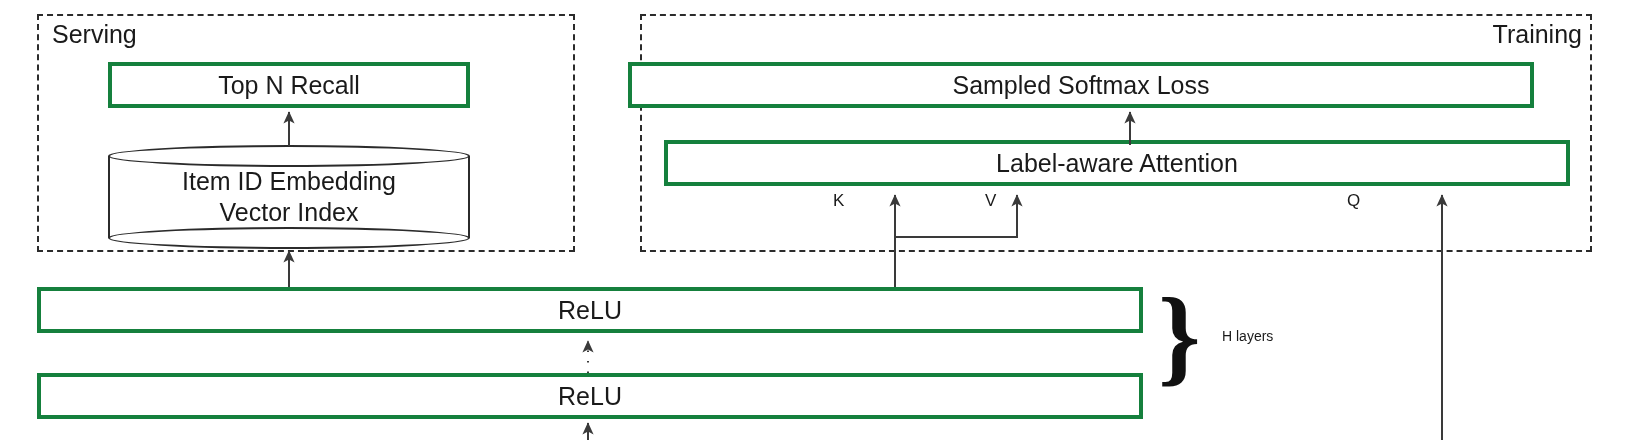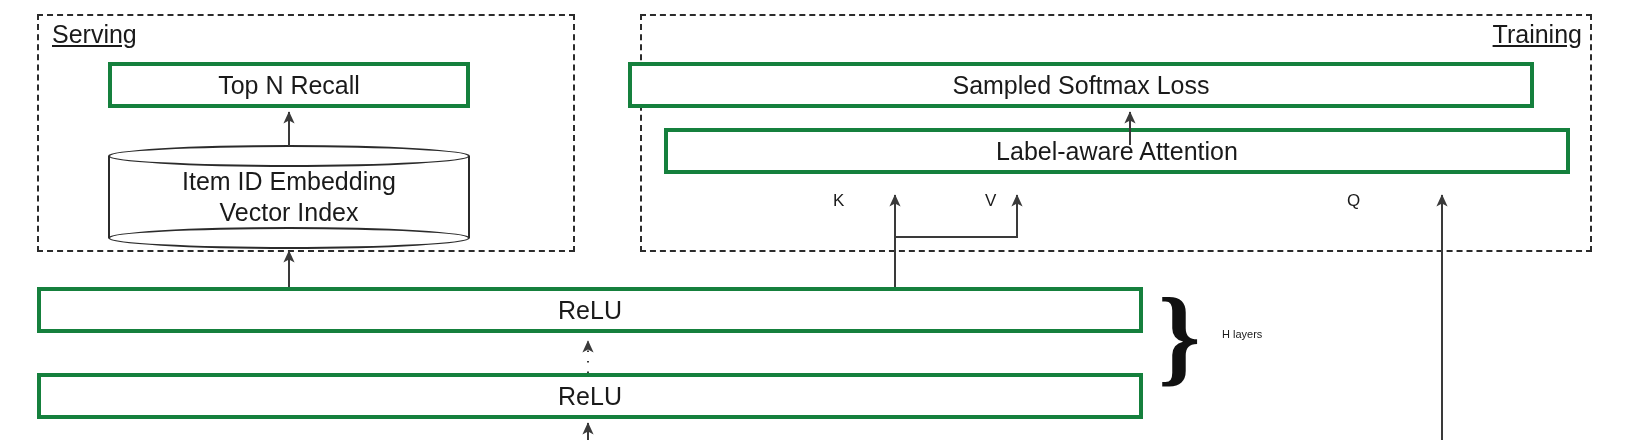--- a/index.html
+++ b/index.html
@@ -23,21 +23,20 @@
     border: 2px dashed #2b2b2b;
     box-sizing: border-box;
     background: transparent;
   }
   .region-label {
     position: absolute;
     font-size: 25px;
     line-height: 1;
     color: #1a1a1a;
     white-space: nowrap;
-    text-decoration: underline;
   }
   .solid-box {
     position: absolute;
     border: 4px solid #15803d;
     box-sizing: border-box;
     background: #ffffff;
     display: flex;
     align-items: center;
     justify-content: center;
   }
@@ -103,21 +102,21 @@
   .brace {
     position: absolute;
     font-size: 108px;
     line-height: 1;
     font-weight: bold;
     color: #111111;
     font-family: "Liberation Serif", serif;
   }
   .annot {
     position: absolute;
-    font-size: 11px;
+    font-size: 14px;
     line-height: 1;
     color: #1a1a1a;
     white-space: nowrap;
   }
 </style>
 </head>
 <body>
 
 <div id="canvas">
 
@@ -138,21 +137,21 @@
     </div>
   </div>
 
   <div class="dashed-region" style="left:640px; top:14px; width:952px; height:238px;"></div>
   <div class="region-label" style="right:58px; top:22px;">Training</div>
 
   <div class="solid-box" style="left:628px; top:62px; width:906px; height:46px;">
     <span class="box-label">Sampled Softmax Loss</span>
   </div>
 
-  <div class="solid-box" style="left:664px; top:128px; width:906px; height:46px;">
+  <div class="solid-box" style="left:664px; top:140px; width:906px; height:46px;">
     <span class="box-label">Label-aware Attention</span>
   </div>
 
   <div class="solid-box" style="left:37px; top:287px; width:1106px; height:46px;">
     <span class="box-label">ReLU</span>
   </div>
 
   <div class="solid-box" style="left:37px; top:373px; width:1106px; height:46px;">
     <span class="box-label">ReLU</span>
   </div>

